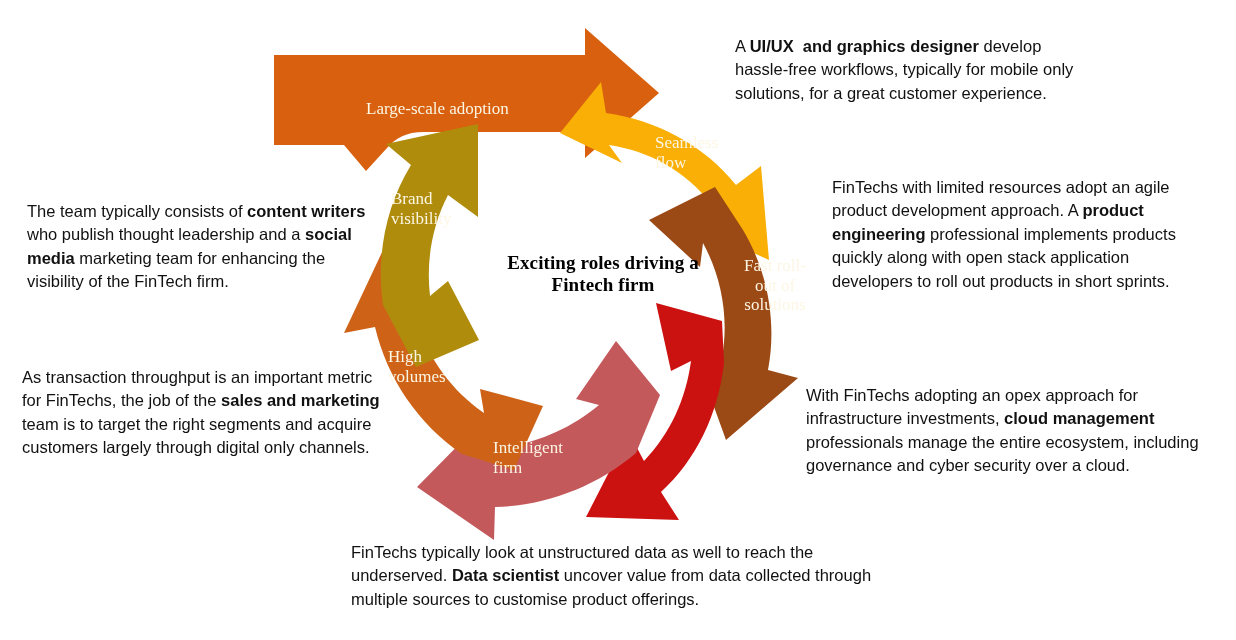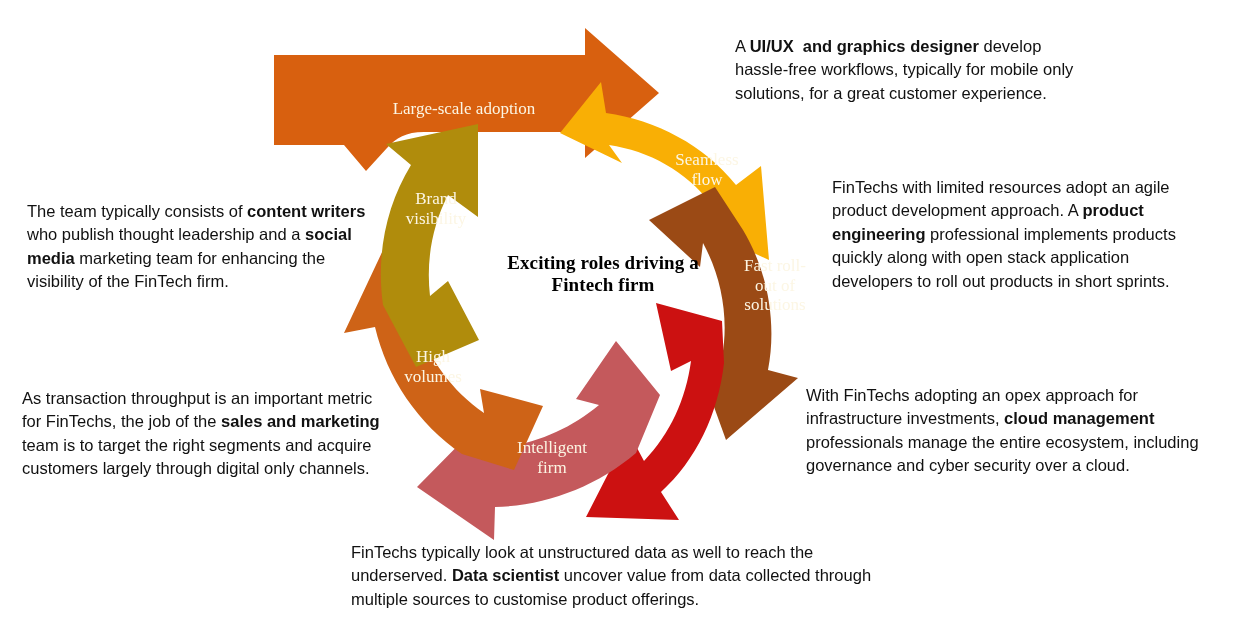--- a/index.html
+++ b/index.html
@@ -21,21 +21,21 @@
     line-height:1.42;
     color:#111111;
     white-space:pre-wrap;
   }
   .note b{font-weight:bold;}
 
   #note-uiux{ left:735px; top:35px;  width:350px; }
   #note-product{ left:832px; top:176px; width:360px; }
   #note-cloud{ left:806px; top:384px; width:412px; }
   #note-data{ left:330px; top:541px; width:560px;margin-left:21px; }
-  #note-sales{ left:22px;  top:366px; width:372px;margin-top:21px; }
+  #note-sales{ left:22px;  top:366px; width:372px; }
   #note-content{ left:27px; top:200px; width:352px; }
 
   
   #ring{position:absolute;left:256px;top:20px;width:610px;height:520px;}
 
   
   #center-title{
     position:absolute;
     left:489px; top:252px; width:228px;
     text-align:center;
@@ -47,26 +47,25 @@
     letter-spacing:.1px;
   }
 
   
   .seg-label{
     position:absolute;
     color:#FCF6E4;
     font-family:"Liberation Serif", serif;
     font-size:17px;
     line-height:1.16;
-    text-align:center;
     white-space:pre-line;
     pointer-events:none;
   }
   #lbl-adoption{ left:366px; top:99px; width:196px; }
-  #lbl-seamless{ left:655px; top:150px; width:104px; }
+  #lbl-seamless{ left:655px; top:133px; width:104px; }
   #lbl-fast{ left:729px; top:256px; width:92px; text-align:center;}
   #lbl-asset{ left:634px; top:419px; width:112px; }
   #lbl-intelligent{ left:493px; top:438px; width:118px; }
   #lbl-high{ left:388px; top:347px; width:90px; }
   #lbl-brand{ left:391px; top:189px; width:90px; }
 </style>
 </head>
 <body>
 
 <div id="stage">

